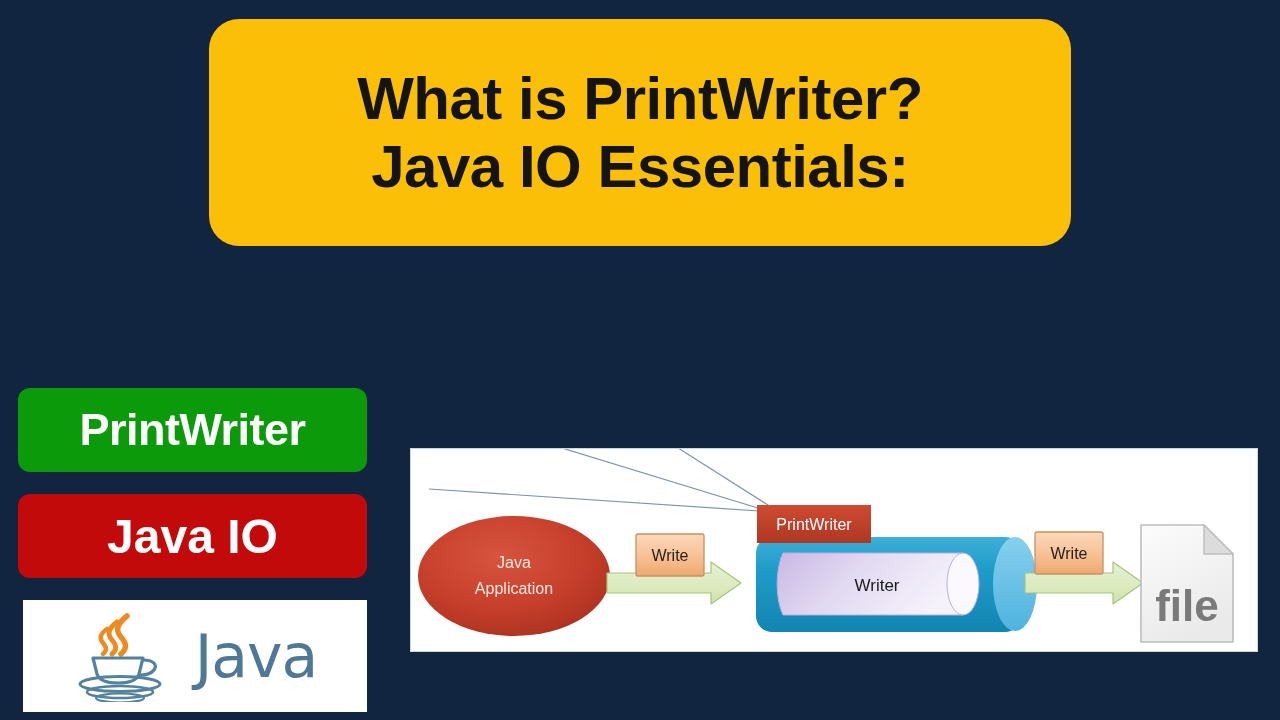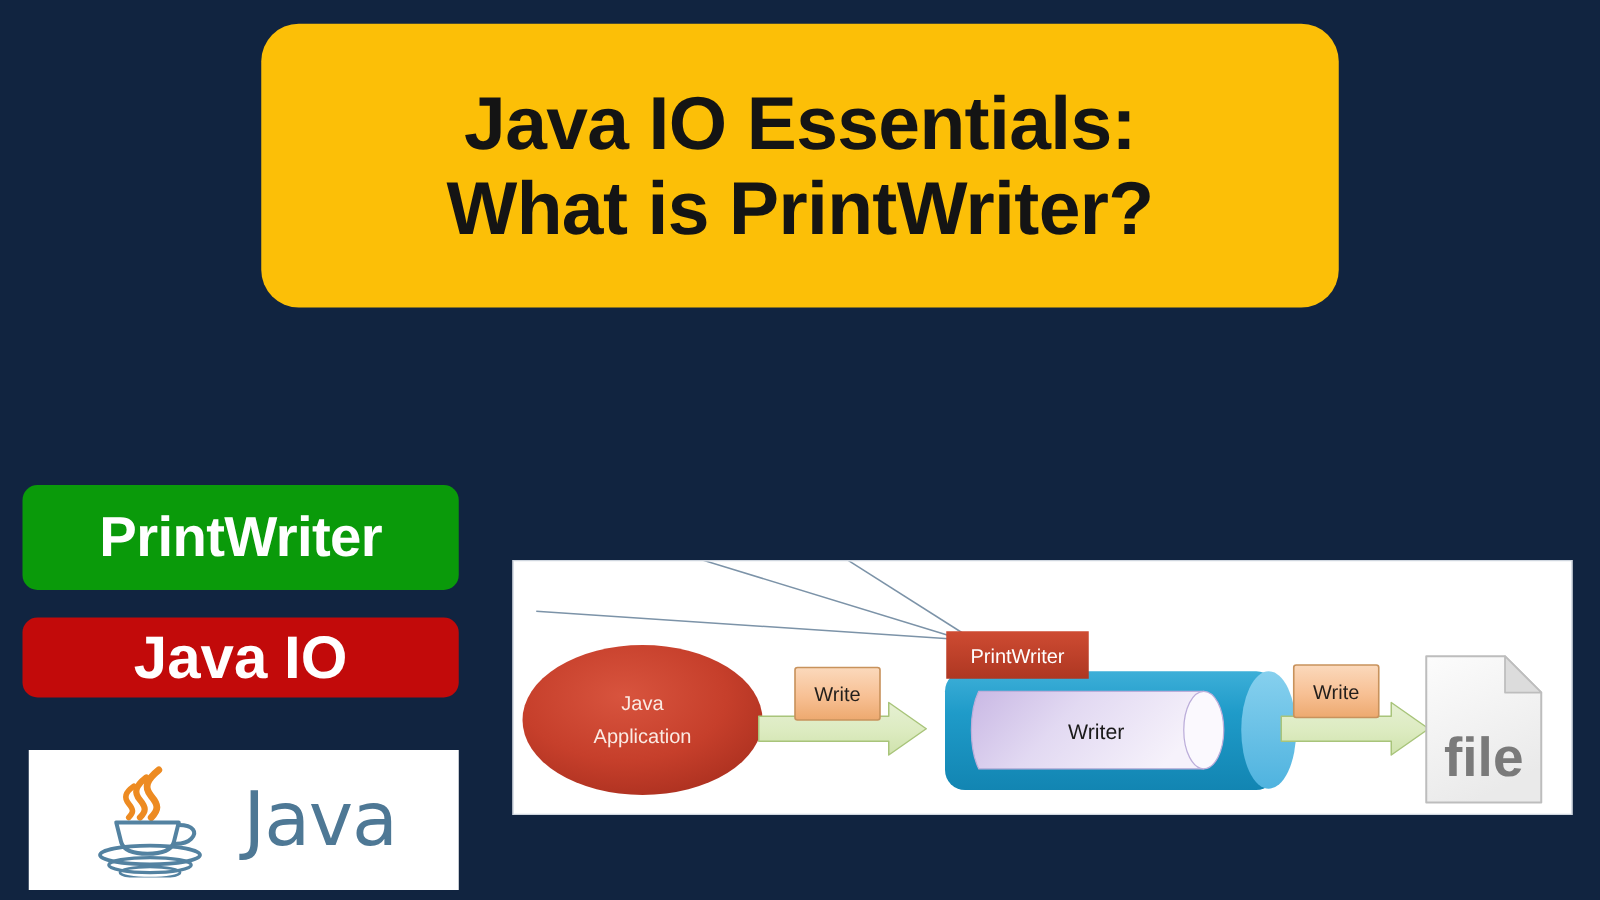--- a/index.html
+++ b/index.html
@@ -58,21 +58,21 @@
     width: 349px;
     height: 84px;
     background: #0A9A0A;
     font-size: 45px;
     letter-spacing: -0.5px;
   }
   #badge-javaio {
     left: 18px;
     top: 494px;
     width: 349px;
-    height: 64px;
+    height: 84px;
     background: #C20A0A;
     font-size: 48px;
   }
 
   
   #java-logo-panel {
     position: absolute;
     left: 23px;
     top: 600px;
     width: 344px;
@@ -115,22 +115,22 @@
     height: 204px;
   }
   .diag-label {
     font-family: "Liberation Sans", sans-serif;
   }
 </style>
 </head>
 <body>
 
 <div id="title-banner">
+  <div class="title-line">What is PrintWriter?</div>
   <div class="title-line">Java IO Essentials:</div>
-  <div class="title-line">What is PrintWriter?</div>
 </div>
 
 <div class="badge" id="badge-printwriter">
   <span>PrintWriter</span>
 </div>
 
 <div class="badge" id="badge-javaio">
   <span>Java IO</span>
 </div>
 

